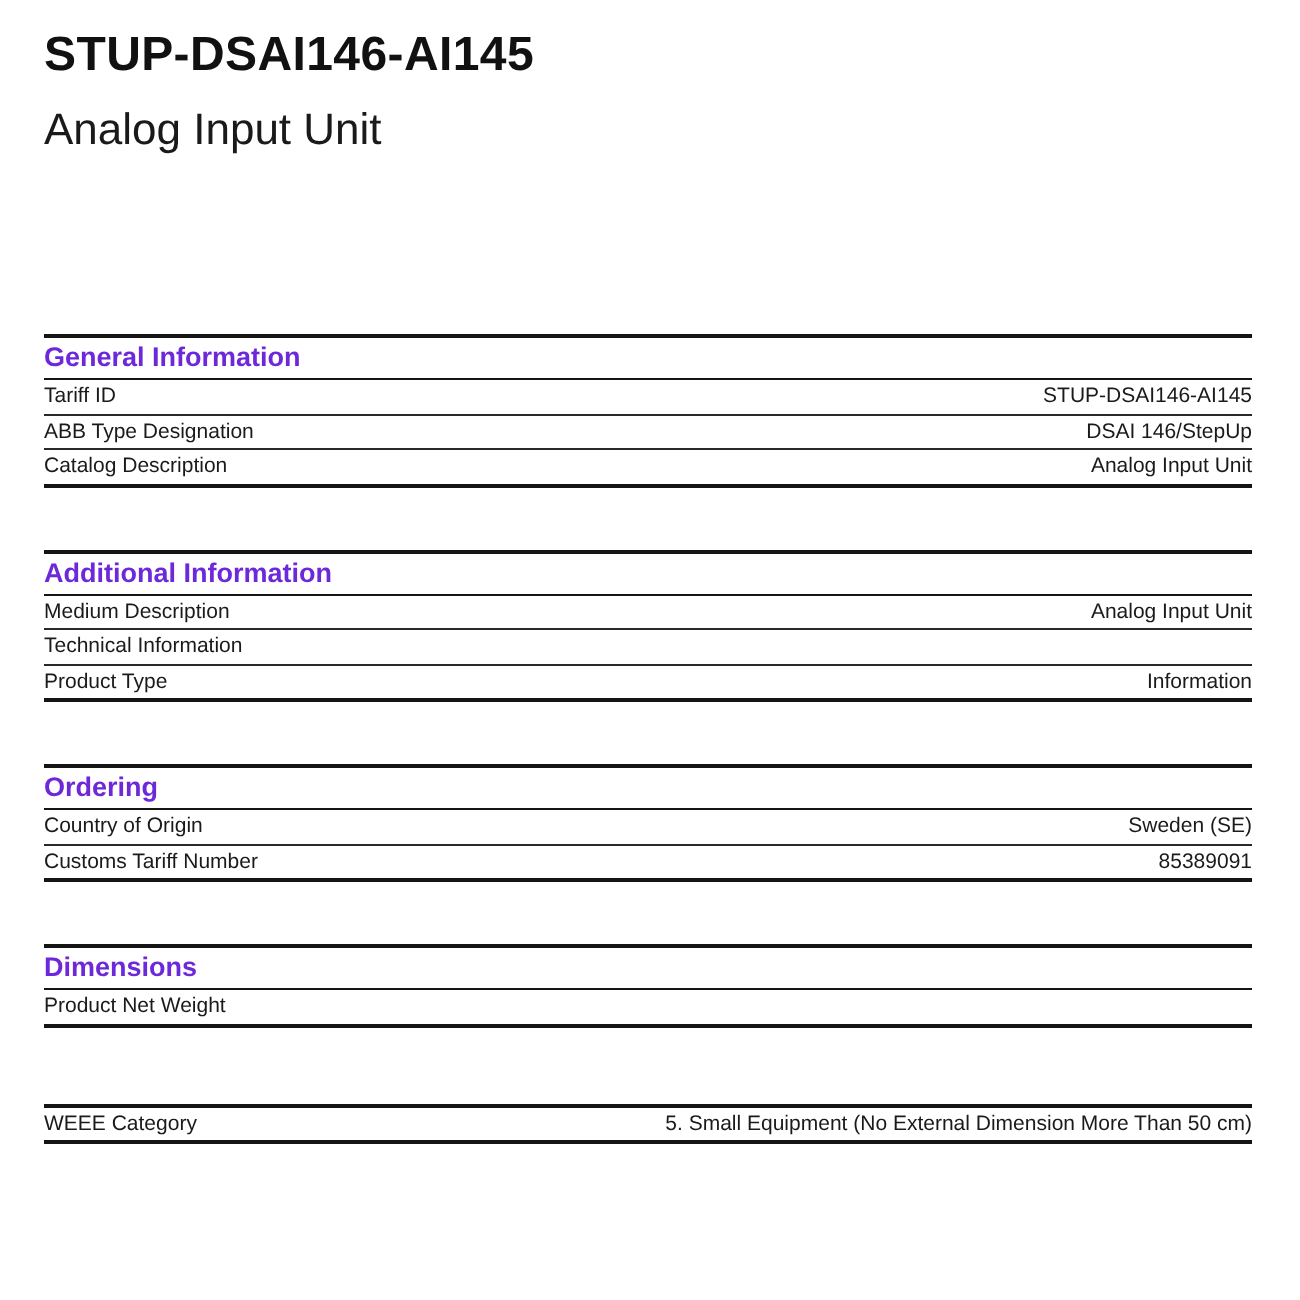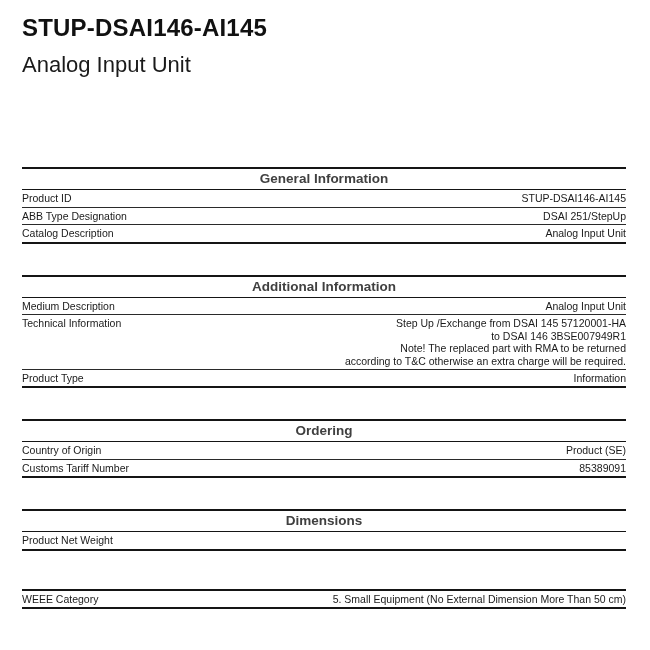--- a/index.html
+++ b/index.html
@@ -45,22 +45,21 @@
   .section:last-child {
     margin-top: 38px;
   }
   .section-heading {
     margin: 0;
     padding: 2px 0 3px 0;
     font-size: 13.5px;
     line-height: 15px;
     font-weight: 700;
     border-bottom: 1.5px solid #151515;
-    color: #404040;
-    text-align: center;
+    color: #6d28d9;
   }
   .row {
     display: flex;
     justify-content: space-between;
     align-items: baseline;
     gap: 16px;
     padding: 2px 0 1.5px 0;
     border-bottom: 1px solid #2a2a2a;
     font-size: 10.5px;
     line-height: 13px;
@@ -87,67 +86,61 @@
 <body>
 
 <div class="page">
   <h1 class="page-title">STUP-DSAI146-AI145</h1>
   <h2 class="page-subtitle">Analog Input Unit</h2>
   <div class="sections">
   <section class="section">
     <h3 class="section-heading">General Information</h3>
     <div class="rows">
   <div class="row">
-    <div class="row-label">Product ID</div>
+    <div class="row-label">Tariff ID</div>
     <div class="row-value">STUP-DSAI146-AI145</div>
   </div>
 
   <div class="row">
     <div class="row-label">ABB Type Designation</div>
-    <div class="row-value">DSAI 251/StepUp</div>
+    <div class="row-value">DSAI 146/StepUp</div>
   </div>
 
   <div class="row">
     <div class="row-label">Catalog Description</div>
     <div class="row-value">Analog Input Unit</div>
   </div>
 </div>
   </section>
 
   <section class="section">
     <h3 class="section-heading">Additional Information</h3>
     <div class="rows">
   <div class="row">
     <div class="row-label">Medium Description</div>
     <div class="row-value">Analog Input Unit</div>
   </div>
 
   <div class="row">
     <div class="row-label">Technical Information</div>
-    <div class="row-value">
-              <div class="value-line">Step Up /Exchange from DSAI 145 57120001-HA</div>
-              <div class="value-line">to DSAI 146 3BSE007949R1</div>
-              <div class="value-line">Note! The replaced part with RMA to be returned</div>
-              <div class="value-line">according to T&amp;C otherwise an extra charge will be required.</div>
-            </div>
   </div>
 
   <div class="row">
     <div class="row-label">Product Type</div>
     <div class="row-value">Information</div>
   </div>
 </div>
   </section>
 
   <section class="section">
     <h3 class="section-heading">Ordering</h3>
     <div class="rows">
   <div class="row">
     <div class="row-label">Country of Origin</div>
-    <div class="row-value">Product (SE)</div>
+    <div class="row-value">Sweden (SE)</div>
   </div>
 
   <div class="row">
     <div class="row-label">Customs Tariff Number</div>
     <div class="row-value">85389091</div>
   </div>
 </div>
   </section>
 
   <section class="section">

